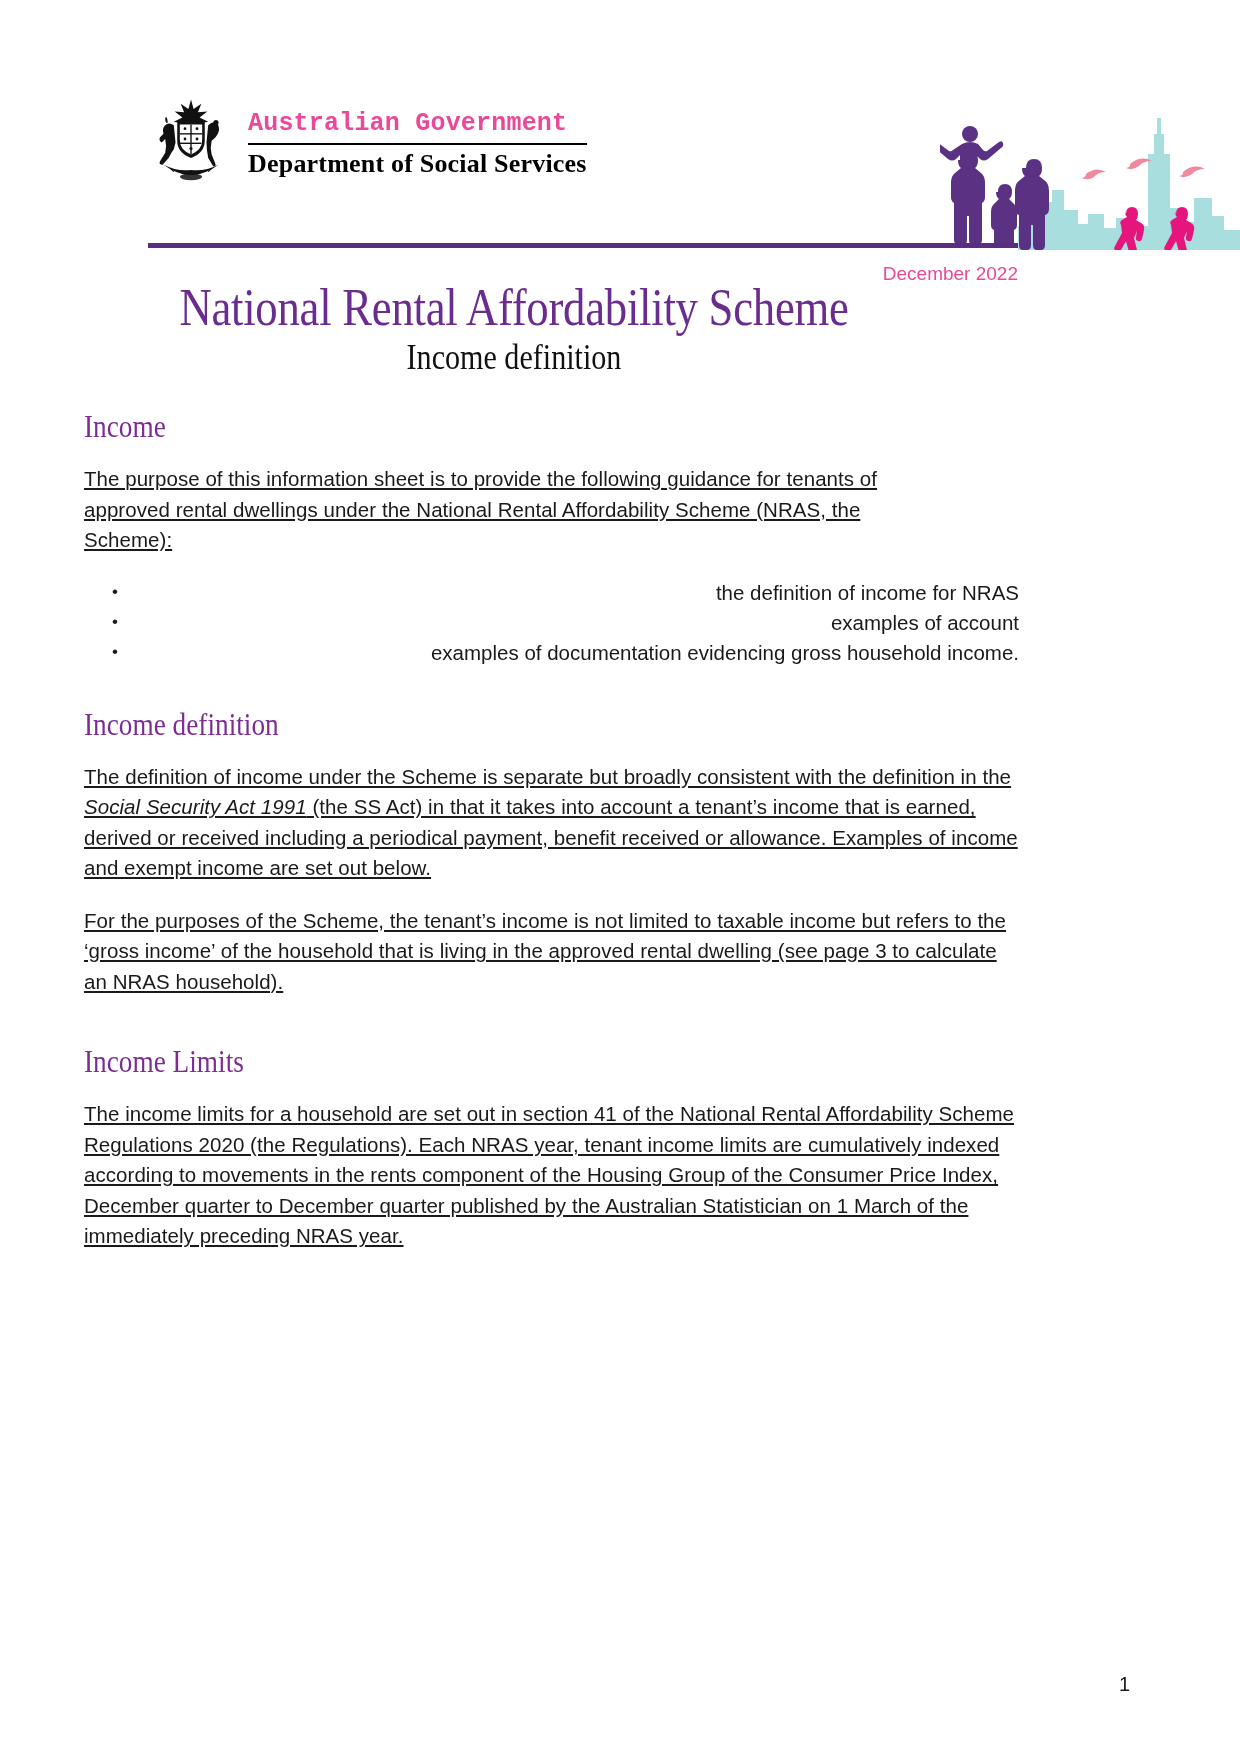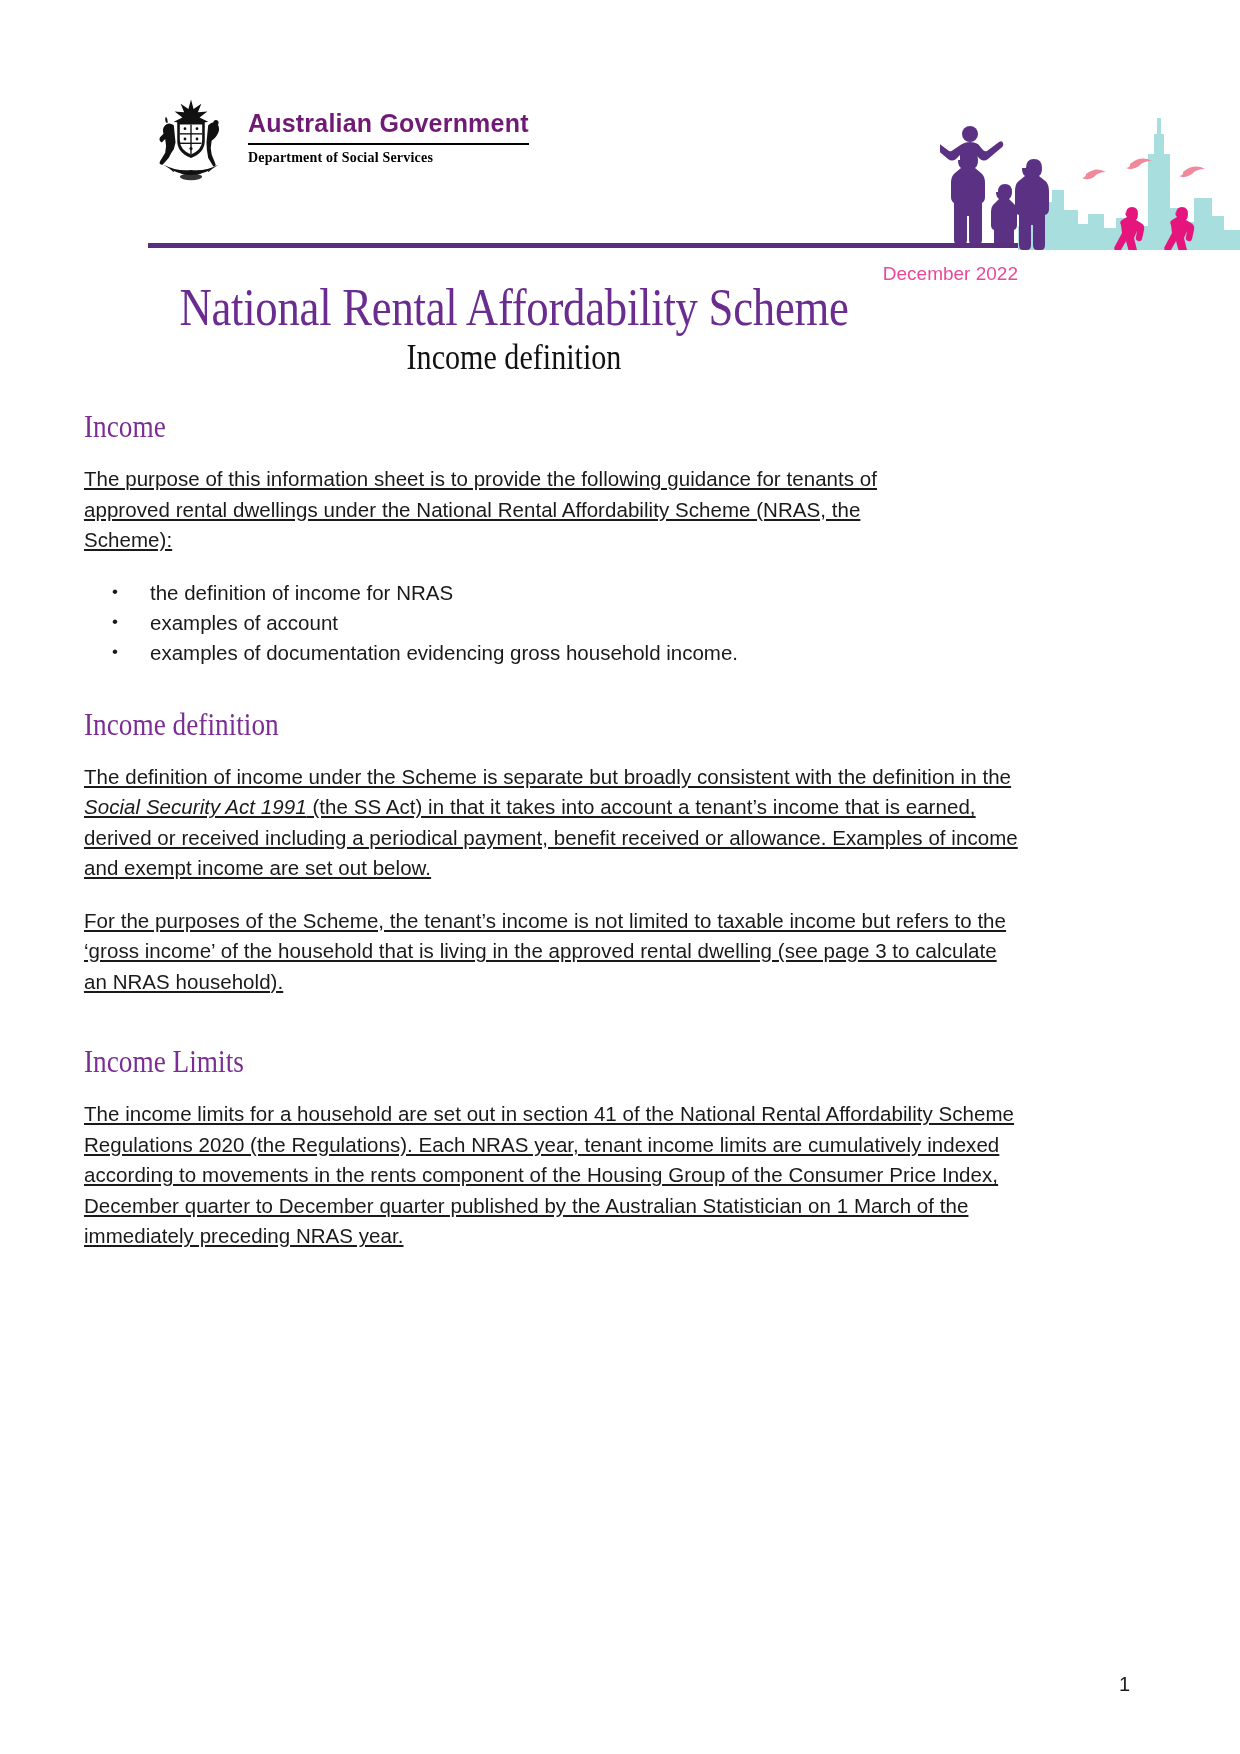--- a/index.html
+++ b/index.html
@@ -44,38 +44,38 @@
     display: block;
     width: 86px;
     height: 86px;
   }
 
   .gov-wordmark {
     margin-left: 14px;
     margin-top: 14px;
   }
   .gov-line1 {
-    font-family: Liberation Sans, sans-serif;
+    font-family: Liberation Mono, monospace;
     font-weight: bold;
     font-size: 25px;
     letter-spacing: 0.2px;
-    color: #701a75;
+    color: #ec4899;
     white-space: nowrap;
     line-height: 1.1;
   }
   .gov-rule {
     height: 2px;
     background: #000;
     margin: 5px 0 5px 0;
     width: 100%;
   }
   .gov-line2 {
     font-family: "Liberation Serif", serif;
     font-weight: bold;
-    font-size: 14px;
+    font-size: 26px;
     letter-spacing: 0.2px;
     color: #000;
     white-space: nowrap;
     line-height: 1.1;
   }
 
   .banner-art {
     position: absolute;
     right: 0px;
     top: 98px;
@@ -169,20 +169,21 @@
   }
   p.body-text:last-child { margin-bottom: 0; }
   p.body-text em { font-style: italic; }
 
   .narrow { width: 860px; }
 
   ul.bullets {
     list-style: none;
     margin: 6px 0 14px 0;
     padding: 0;
+    text-align: right;
   }
   ul.bullets li {
     position: relative;
     font-size: 20.5px;
     line-height: 30px;
     padding-left: 66px;
     color: #1a1a1a;
   }
   ul.bullets li::before {
     content: "\2022";

